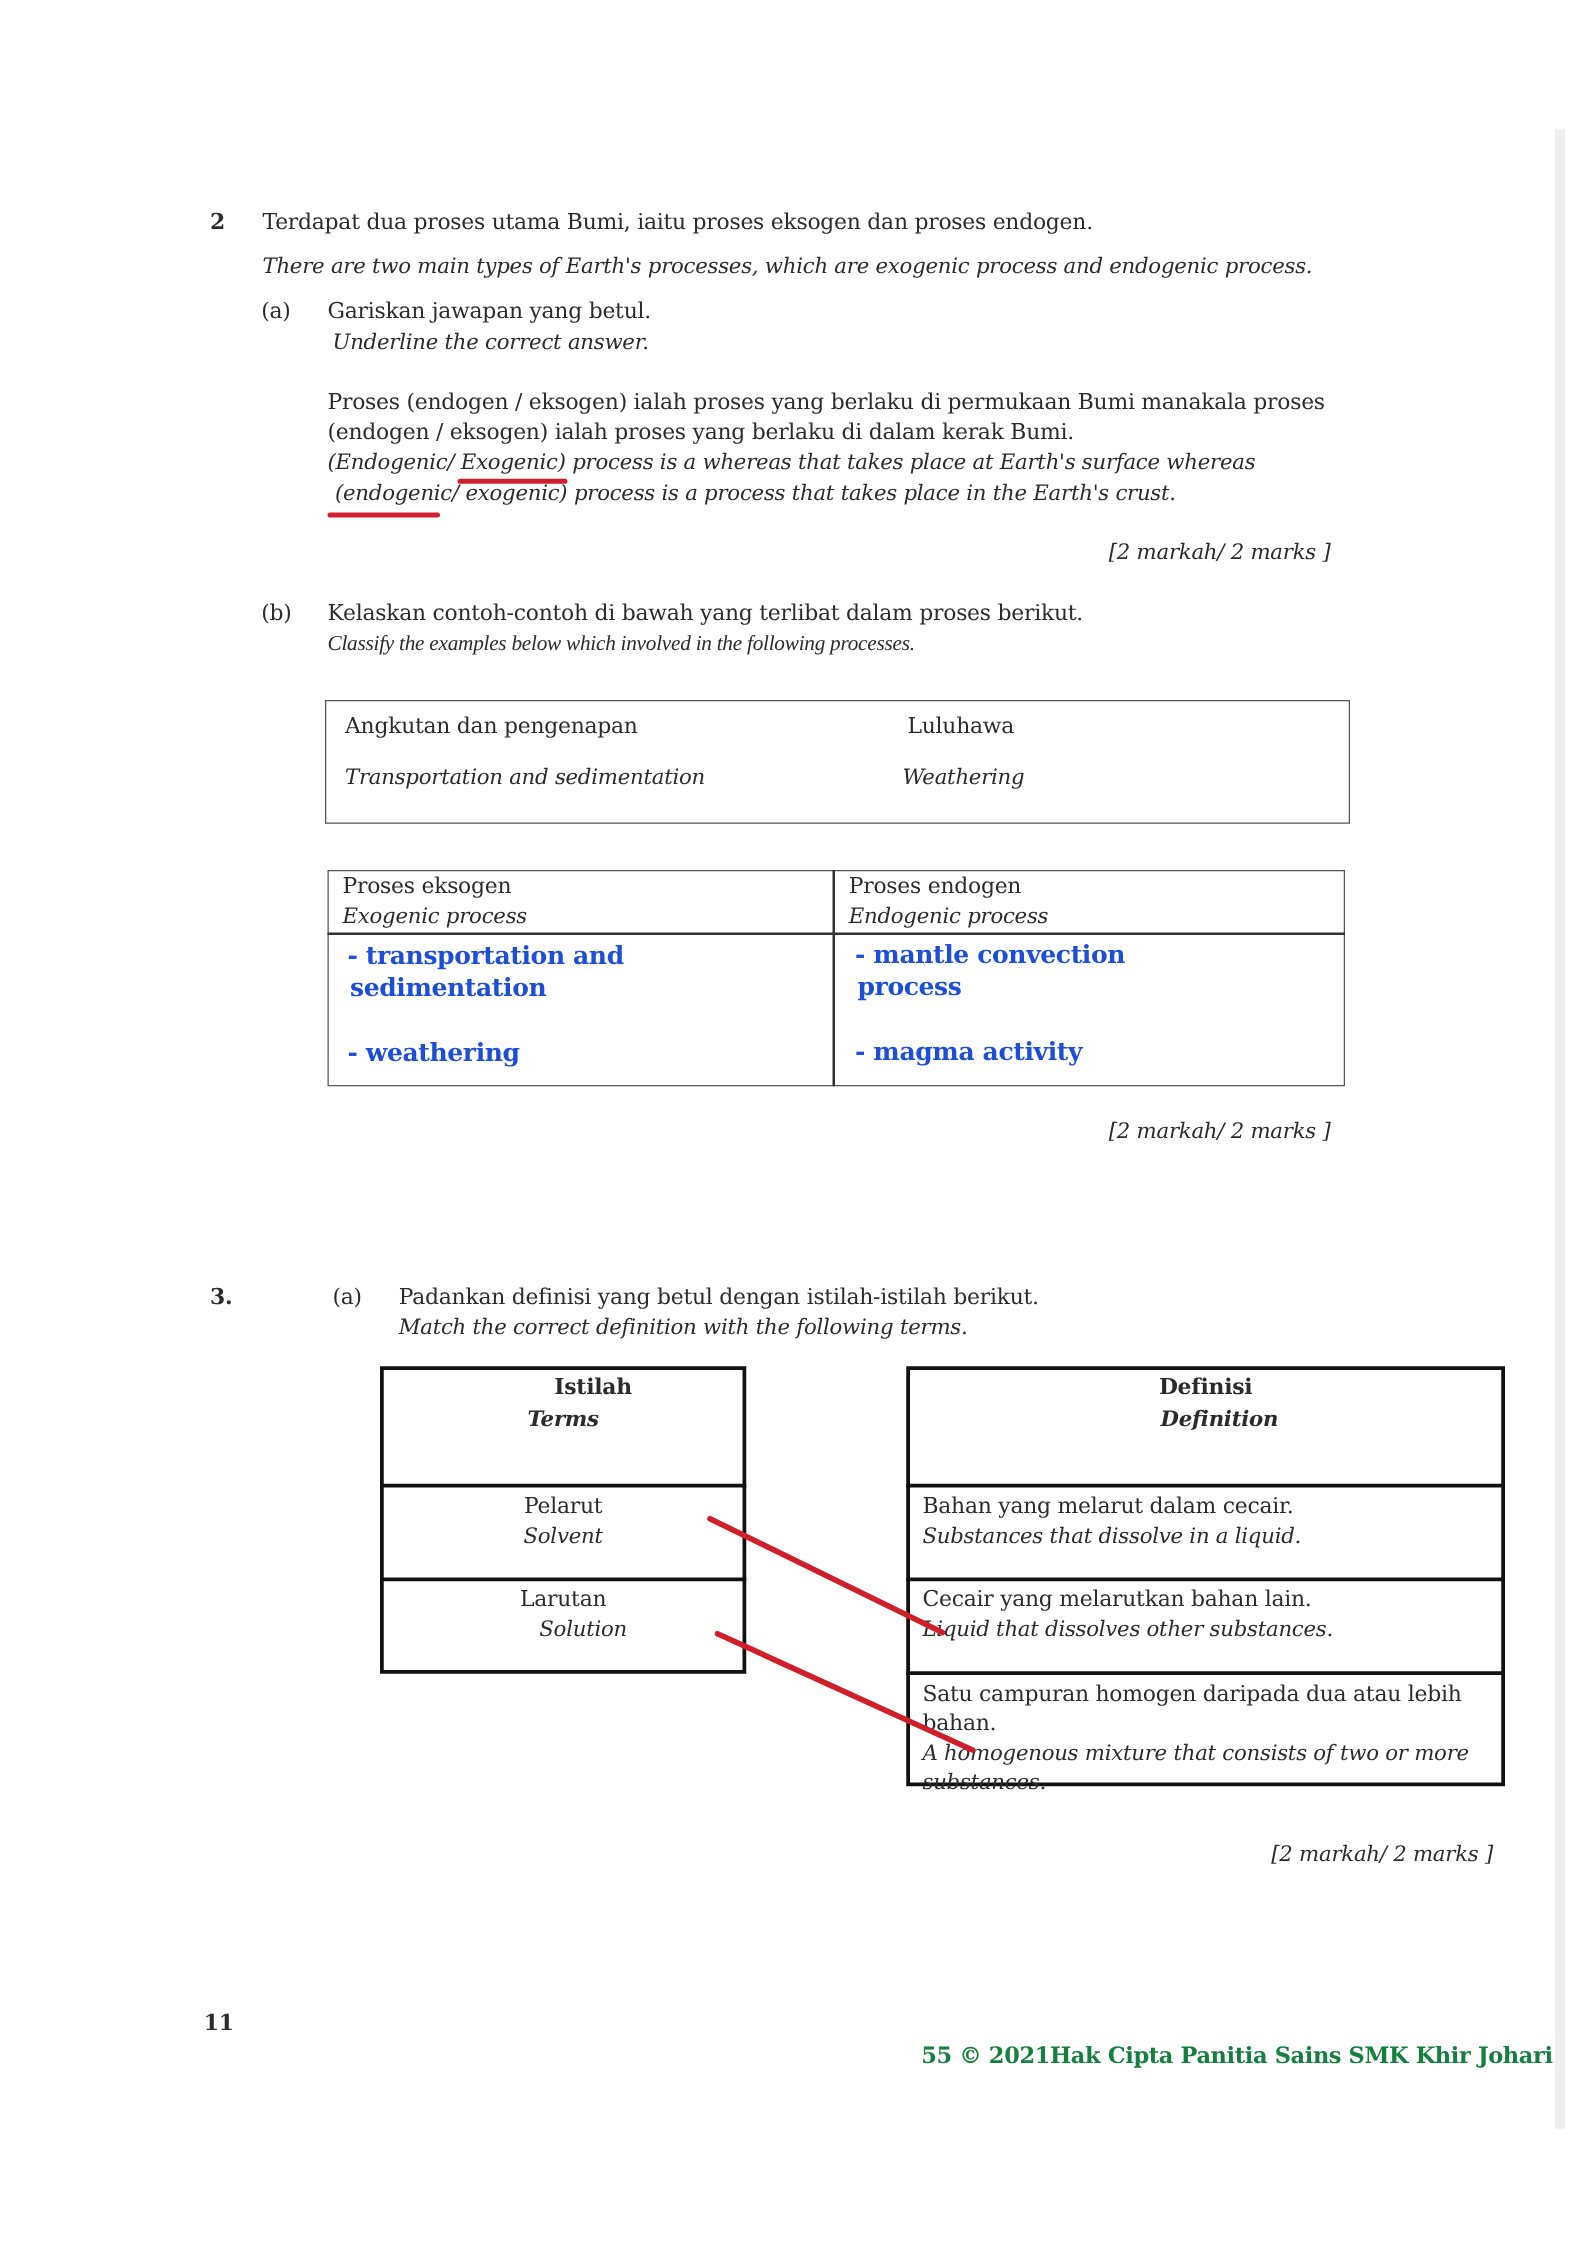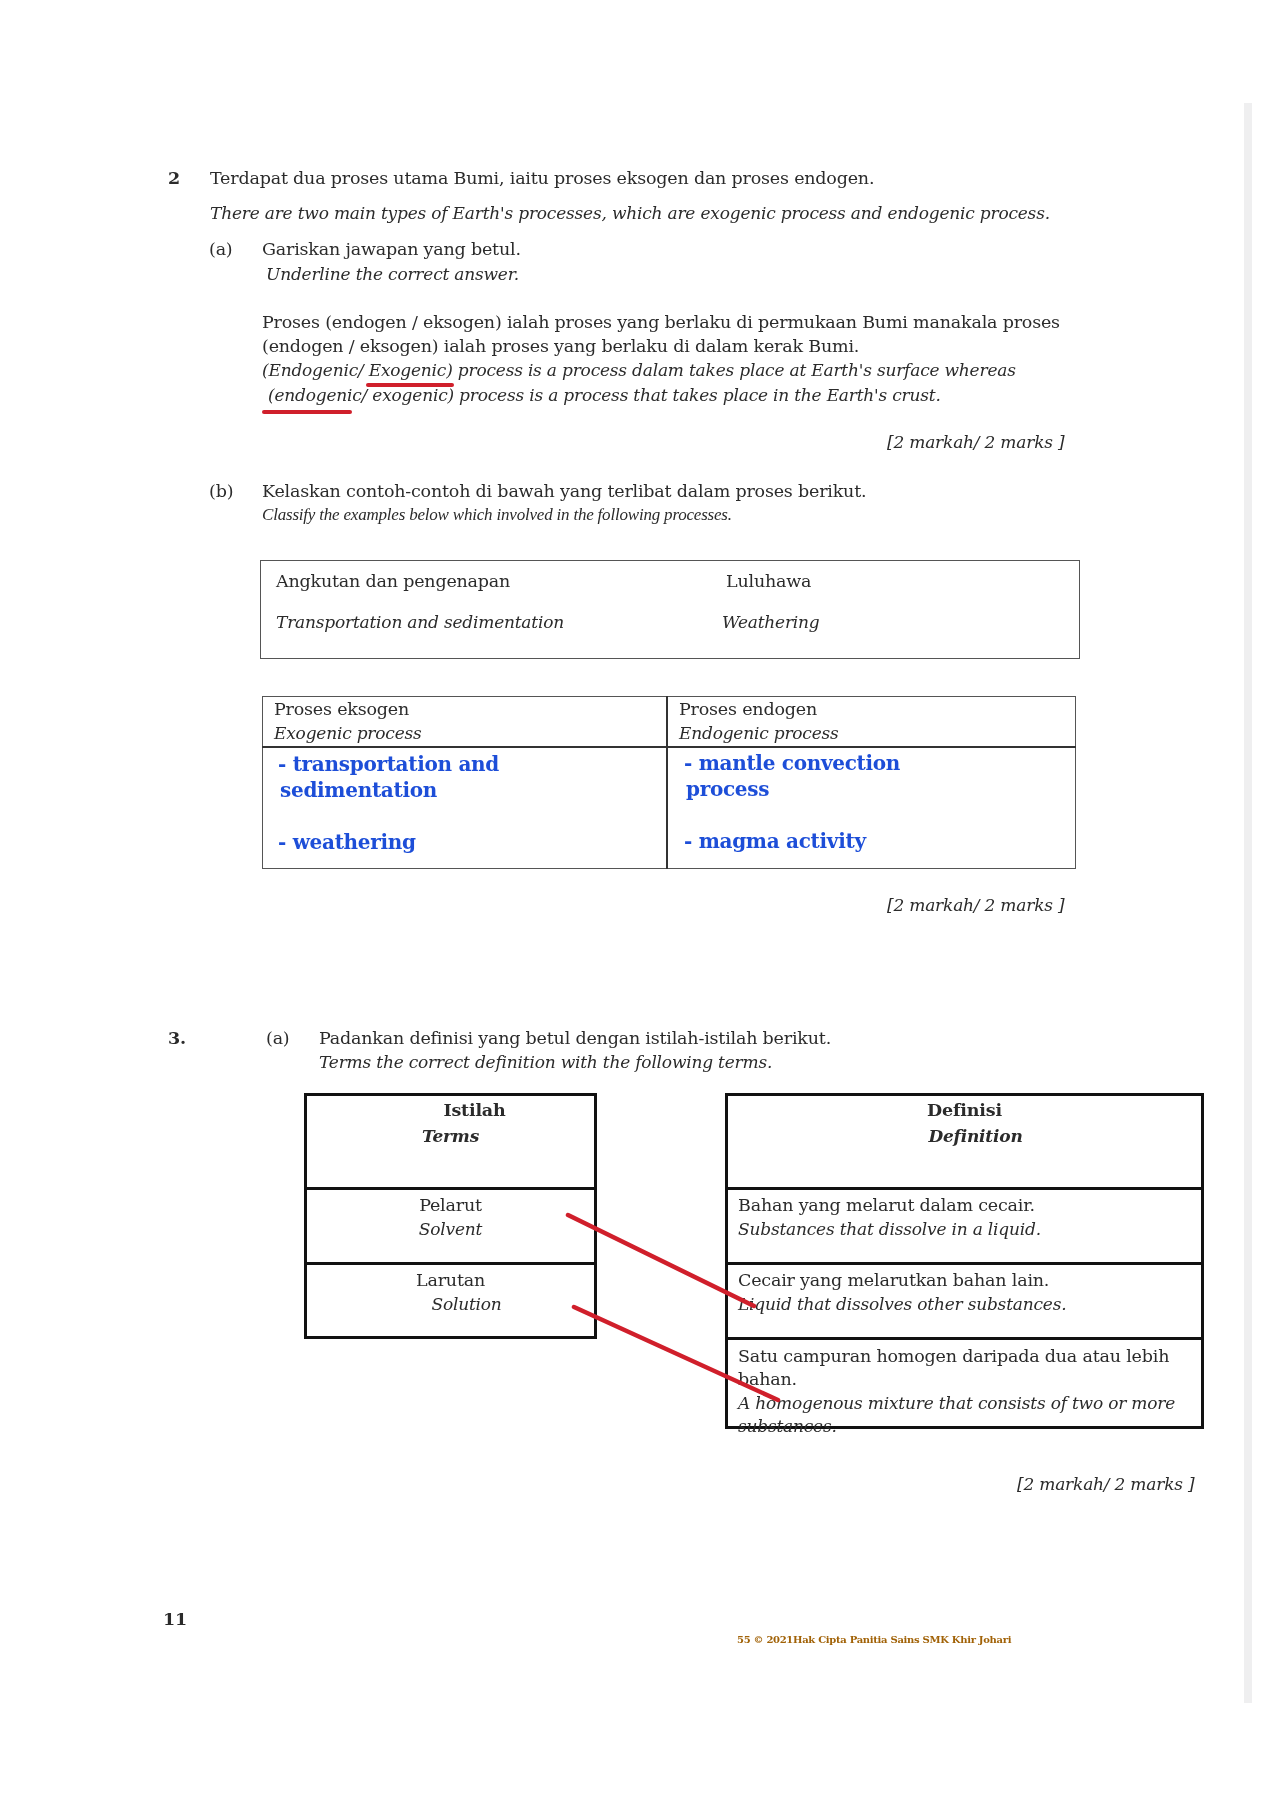--- a/index.html
+++ b/index.html
@@ -26,21 +26,21 @@
 <div class="abs reg b" style="left:168px;top:168px;">2</div>
 <div class="abs reg" style="left:210px;top:168px;">Terdapat dua proses utama Bumi, iaitu proses eksogen dan proses endogen.</div>
 <div class="abs ital" style="left:210px;top:203px;">There are two main types of Earth's processes, which are exogenic process and endogenic process.</div>
 
 <div class="abs reg" style="left:209px;top:239px;">(a)</div>
 <div class="abs reg" style="left:262px;top:239px;">Gariskan jawapan yang betul.</div>
 <div class="abs ital" style="left:266px;top:264px;">Underline the correct answer.</div>
 
 <div class="abs reg" style="left:262px;top:312px;">Proses (endogen / eksogen) ialah proses yang berlaku di permukaan Bumi manakala proses</div>
 <div class="abs reg" style="left:262px;top:336px;">(endogen / eksogen) ialah proses yang berlaku di dalam kerak Bumi.</div>
-<div class="abs ital" style="left:262px;top:360px;">(Endogenic/ Exogenic) process is a process dalam takes place at Earth's surface whereas</div>
+<div class="abs ital" style="left:262px;top:360px;">(Endogenic/ Exogenic) process is a whereas that takes place at Earth's surface whereas</div>
 <div class="abs ital" style="left:268px;top:385px;">(endogenic/ exogenic) process is a process that takes place in the Earth's crust.</div>
 
 <div class="abs ital" style="left:887px;top:432px;">[2 markah/ 2 marks ]</div>
 
 <div class="abs reg" style="left:209px;top:481px;">(b)</div>
 <div class="abs reg" style="left:262px;top:481px;">Kelaskan contoh-contoh di bawah yang terlibat dalam proses berikut.</div>
 <div class="abs ital" style="left:262px;top:505px;font-family:Liberation Serif, serif;">Classify the examples below which involved in the following processes.</div>
 
 <div class="box" style="left:260px;top:560px;width:820px;height:99px;"></div>
 <div class="abs reg" style="left:276px;top:571px;">Angkutan dan pengenapan</div>
@@ -61,21 +61,21 @@
 <div class="abs ans" style="left:278px;top:830px;">- weathering</div>
 <div class="abs ans" style="left:684px;top:751px;">- mantle convection</div>
 <div class="abs ans" style="left:686px;top:777px;">process</div>
 <div class="abs ans" style="left:684px;top:829px;">- magma activity</div>
 
 <div class="abs ital" style="left:887px;top:895px;">[2 markah/ 2 marks ]</div>
 
 <div class="abs reg b" style="left:168px;top:1028px;">3.</div>
 <div class="abs reg" style="left:266px;top:1028px;">(a)</div>
 <div class="abs reg" style="left:319px;top:1028px;">Padankan definisi yang betul dengan istilah-istilah berikut.</div>
-<div class="abs ital" style="left:319px;top:1052px;">Terms the correct definition with the following terms.</div>
+<div class="abs ital" style="left:319px;top:1052px;">Match the correct definition with the following terms.</div>
 
 <div class="box thick" style="left:304px;top:1093px;width:293px;height:246px;"></div>
 <div class="hline" style="left:304px;top:1187px;width:293px;height:3px;background:#111;"></div>
 <div class="hline" style="left:304px;top:1262px;width:293px;height:3px;background:#111;"></div>
 <div class="abs reg b center" style="left:304px;width:293px;top:1100px;padding-left:24px;">Istilah</div>
 <div class="abs ital b center" style="left:304px;width:293px;top:1126px;">Terms</div>
 <div class="abs reg center" style="left:304px;width:293px;top:1195px;">Pelarut</div>
 <div class="abs ital center" style="left:304px;width:293px;top:1219px;">Solvent</div>
 <div class="abs reg center" style="left:304px;width:293px;top:1270px;">Larutan</div>
 <div class="abs ital center" style="left:304px;width:325px;top:1294px;">Solution</div>
@@ -92,20 +92,20 @@
 <div class="abs reg" style="left:738px;top:1270px;">Cecair yang melarutkan bahan lain.</div>
 <div class="abs ital" style="left:738px;top:1294px;">Liquid that dissolves other substances.</div>
 <div class="abs reg" style="left:738px;top:1346px;">Satu campuran homogen daripada dua atau lebih</div>
 <div class="abs reg" style="left:738px;top:1369px;">bahan.</div>
 <div class="abs ital" style="left:738px;top:1393px;">A homogenous mixture that consists of two or more</div>
 <div class="abs ital" style="left:738px;top:1416px;">substances.</div>
 
 <div class="abs ital" style="left:1017px;top:1474px;">[2 markah/ 2 marks ]</div>
 
 <div class="abs reg b" style="left:163px;top:1609px;">11</div>
-<div class="abs b" style="left:737px;top:1634px;font-size:10px;letter-spacing:-0.3px;color:#a16207;">55 © 2021Hak Cipta Panitia Sains SMK Khir Johari</div>
+<div class="abs b" style="left:737px;top:1634px;font-size:18px;letter-spacing:-0.3px;color:#15803d;">55 © 2021Hak Cipta Panitia Sains SMK Khir Johari</div>
 
 <svg class="overlay" width="1272" height="1800">
   <line x1="368" y1="385" x2="452" y2="385" stroke="#d01f2b" stroke-width="4" stroke-linecap="round"></line>
   <line x1="264" y1="412" x2="350" y2="412" stroke="#d01f2b" stroke-width="4" stroke-linecap="round"></line>
   <line x1="568" y1="1215" x2="754" y2="1306" stroke="#d01f2b" stroke-width="4.5" stroke-linecap="round"></line>
   <line x1="574" y1="1307" x2="778" y2="1400" stroke="#d01f2b" stroke-width="4.5" stroke-linecap="round"></line>
 </svg>
 
 </body></html>

